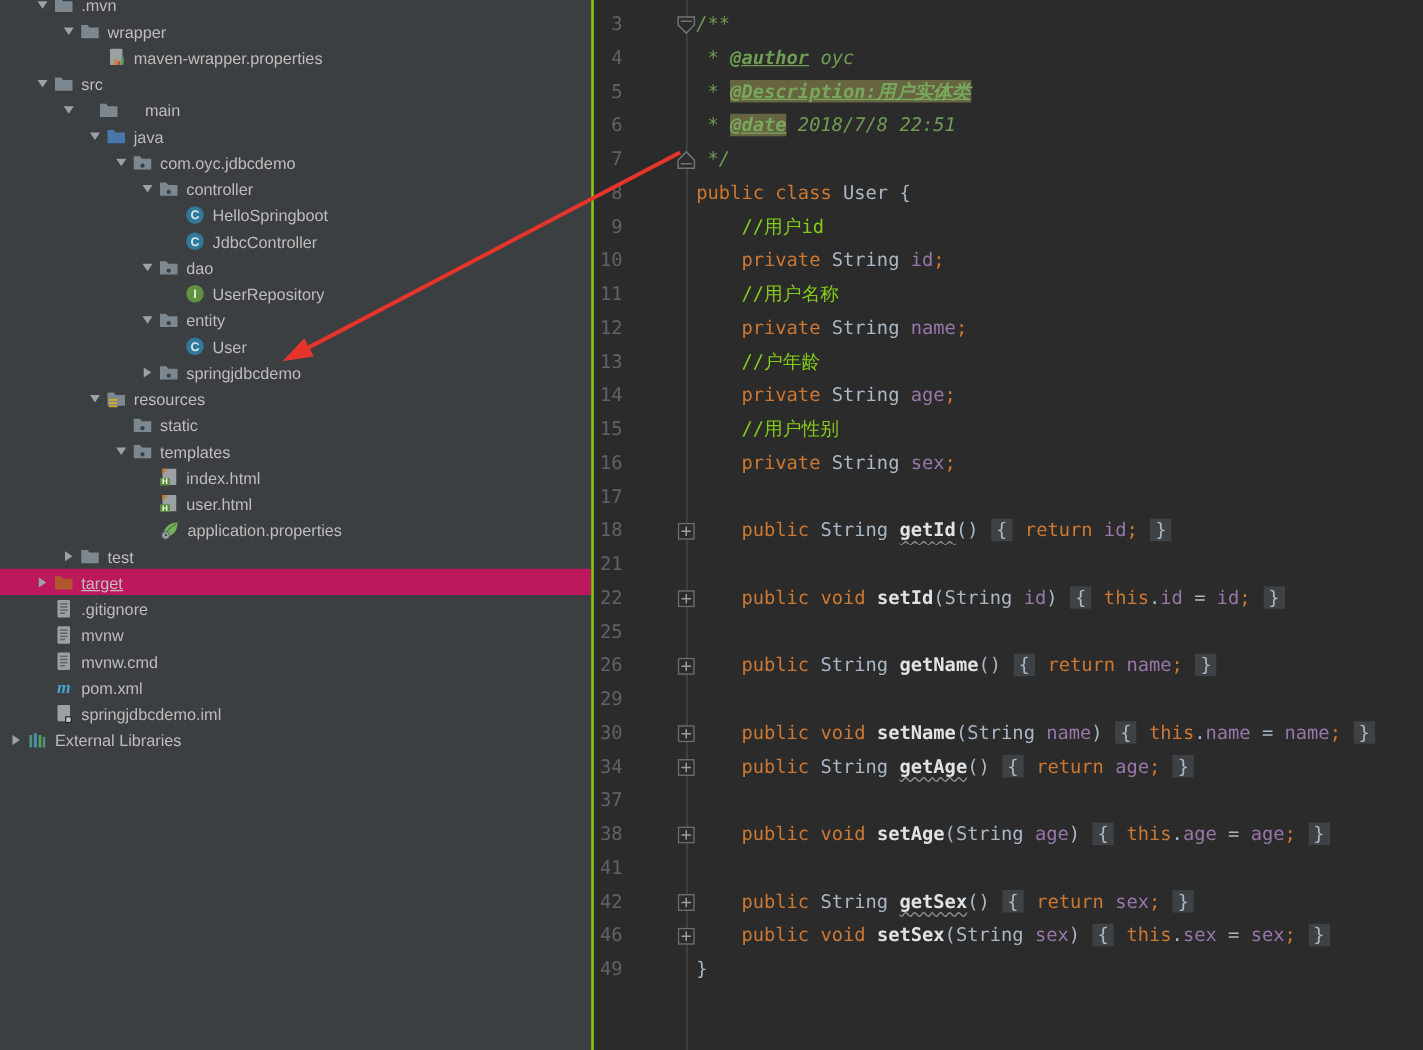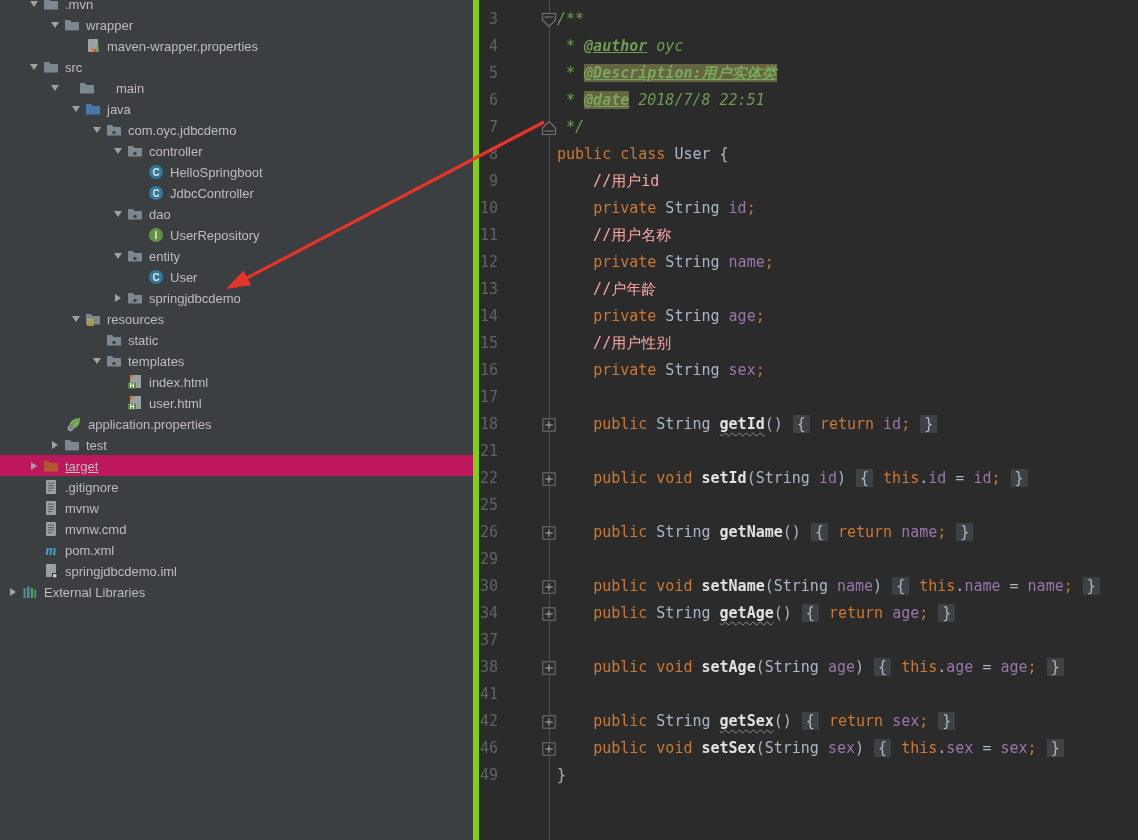--- a/index.html
+++ b/index.html
@@ -5,21 +5,21 @@
   html,body{margin:0;padding:0;}
   body{
     width:1138px;height:840px;overflow:hidden;position:relative;
     background:#2b2b2b;
     font-family:"Liberation Sans",sans-serif;
   }
   
   .tree-panel{
     position:absolute;left:0;top:0;width:473px;height:840px;
     background:#3c3f41;overflow:hidden;
-    border-right:6px solid #84cc16;
+    border-right:2px solid #84cc16;
     z-index:1;
   }
   .tree-rows{margin-top:-7px;}
   .trow{
     height:21px;display:flex;align-items:center;
     color:#bdbdbd;font-size:13px;white-space:nowrap;cursor:default;
   }
   .trow.selected{background:#be185d;text-decoration:underline;}
   .arr{width:18px;height:16px;flex:none;display:flex;align-items:center;justify-content:center;}
   .arr .tri-exp{width:0;height:0;border-left:4.5px solid transparent;border-right:4.5px solid transparent;border-top:6px solid #9da1a4;}
@@ -36,21 +36,21 @@
   .gutter-sep{position:absolute;left:75px;top:0;bottom:0;width:1px;background:#4a4e50;z-index:1;}
   .lines{position:relative;padding-top:6px;z-index:2;}
   .ln{position:relative;height:27px;line-height:27px;}
   .num{position:absolute;left:0;top:0;width:24px;text-align:right;color:#606366;}
   .fold{position:absolute;left:62px;top:0;width:26px;height:27px;display:flex;align-items:center;justify-content:center;}
   .codeline{position:absolute;left:83px;top:0;white-space:pre;color:#a9b7c6;}
   .seg-k{color:#cc7832;}
   .seg-p{color:#a9b7c6;}
   .seg-f{color:#9876aa;}
   .seg-s{color:#cc7832;}
-  .seg-c{color:#fca5a5;}
+  .seg-c{color:#84cc16;}
   .seg-d{color:#6e9c53;font-style:italic;}
   .seg-dt{color:#6e9c53;font-style:italic;font-weight:bold;text-decoration:underline;text-decoration-color:#6e9c53;}
   .seg-dth{color:#78a85c;font-style:italic;font-weight:bold;text-decoration:underline;text-decoration-color:#78a85c;background:#676442;}
   .seg-m{color:#e0e2e4;font-weight:bold;}
   .seg-mw{color:#e0e2e4;font-weight:bold;text-decoration:underline;text-decoration-style:wavy;text-decoration-color:#8a8d8f;text-decoration-thickness:1px;text-underline-offset:3px;}
   .seg-b{color:#a9b7c6;background:#3e4245;padding:0 4px;margin:0 1px;}
   
   .overlay{position:absolute;left:0;top:0;z-index:10;pointer-events:none;}
 </style>
 </head>
@@ -278,21 +278,21 @@
         <span class="ti">
           <svg width="16" height="16" viewBox="0 0 16 16">
             <rect x="3" y="1" width="11" height="13" fill="#9aa0a3"></rect>
             <polygon points="3,1 7.5,1 3,5.5" fill="#c77d33"></polygon>
             <rect x="1" y="8.5" width="8" height="6" fill="#578b3c"></rect>
             <text x="5" y="13.6" font-size="6.5" font-weight="bold" fill="#ffffff" text-anchor="middle" font-family="Liberation Sans, sans-serif">H</text>
           </svg>
         </span>
         <span class="tlabel">user.html</span>
       </div>
-      <div class="trow" style="padding-left: 48px;">
+      <div class="trow" style="padding-left: 110px;">
         <span class="arr"></span>
         <span class="ti">
           <svg width="16" height="16" viewBox="0 0 16 16">
             <path d="M14 2 C6.5 2 2.5 7 2.5 13.5 C10 13.5 14 9.5 14 2 Z" fill="#77b25a"></path>
             <path d="M13 3 C8 6 5 9 3.5 12.5" stroke="#4e7a3a" stroke-width="0.9" fill="none"></path>
             <circle cx="4.5" cy="12.3" r="3" fill="#9aa0a3" stroke="#5f6467" stroke-width="0.8"></circle>
             <path d="M4.5 10.8 v1.5 h1.2" stroke="#3c3f41" stroke-width="0.9" fill="none"></path>
           </svg>
         </span>
         <span class="tlabel">application.properties</span>

